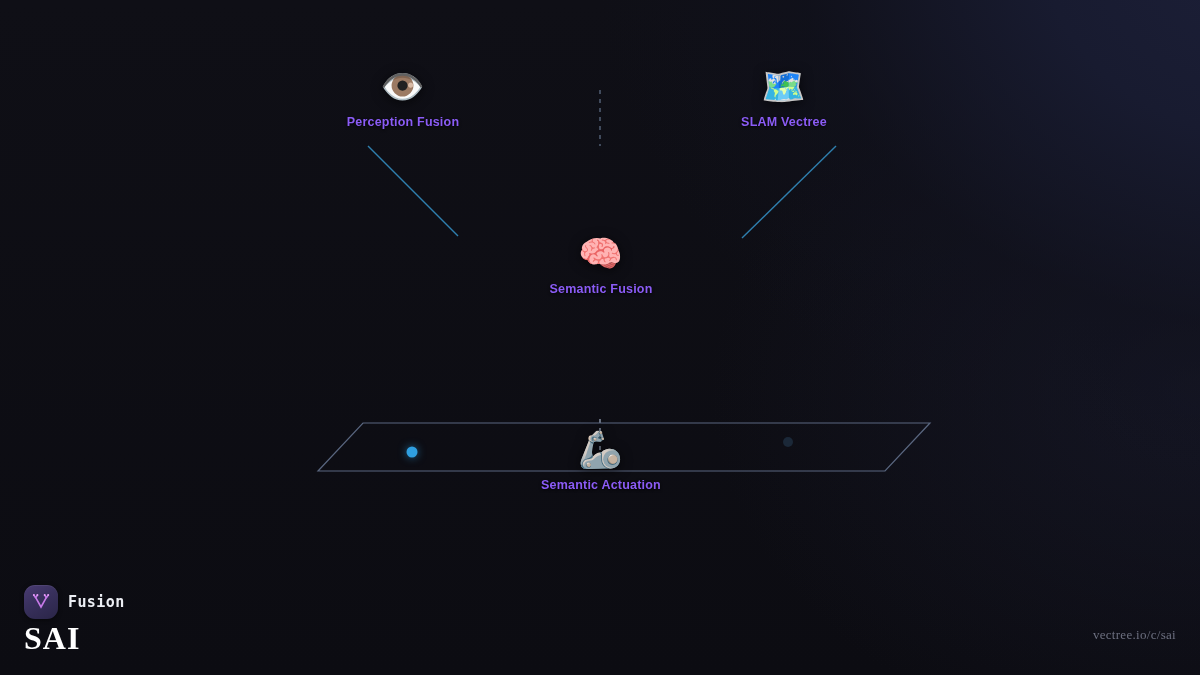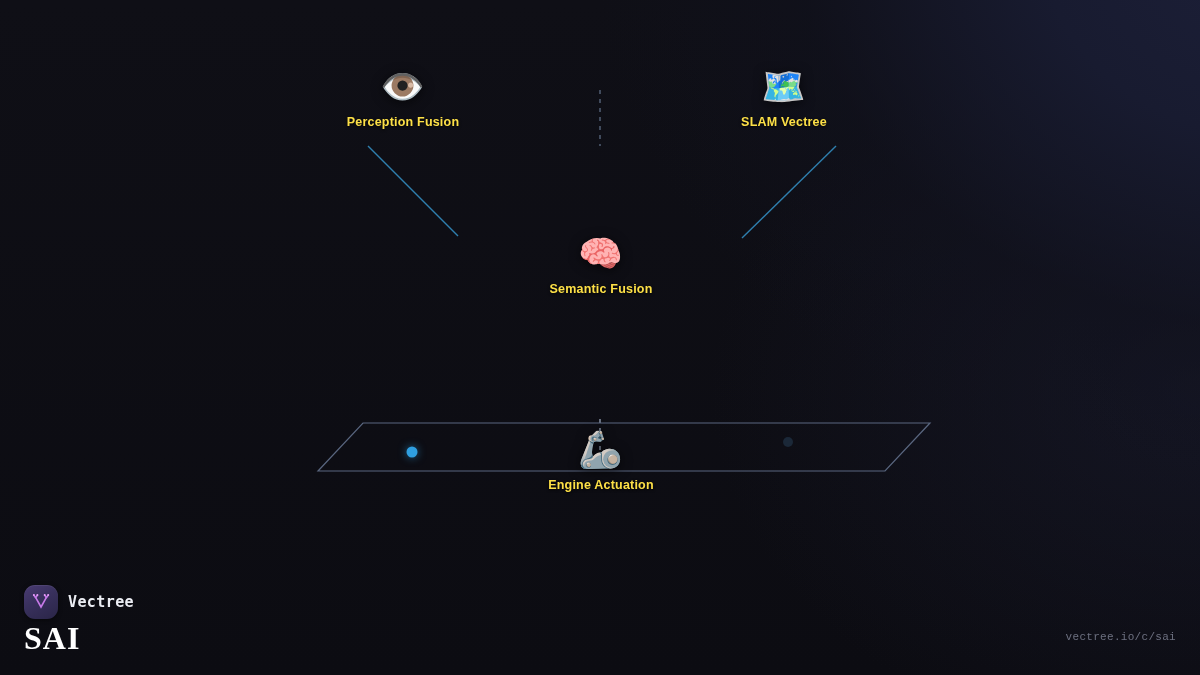--- a/index.html
+++ b/index.html
@@ -21,21 +21,21 @@
   #canvas { position:absolute; inset:0; }
   svg.edges { position:absolute; left:0; top:0; width:1200px; height:675px; pointer-events:none; }
 
   .node { position:absolute; text-align:center; transform:translate(-50%,-50%); }
   .node .glyph {
     font-size:36px; line-height:40px; display:block;
     filter:drop-shadow(0 2px 6px rgba(0,0,0,.6));
   }
   .node .label {
     display:block; margin-top:8px;
-    font-size:12.5px; font-weight:bold; color:#fde047;
+    font-size:12.5px; font-weight:bold; color:#8b5cf6;
     letter-spacing:.2px; white-space:nowrap;
     text-shadow:0 1px 3px rgba(0,0,0,.85);
   }
 
   .dot { position:absolute; border-radius:50%; transform:translate(-50%,-50%); }
 
   
   #brand { position:absolute; left:24px; bottom:56px; display:flex; align-items:center; gap:10px; }
   #brand-logo {
     width:34px; height:34px; border-radius:11px;
@@ -48,22 +48,22 @@
     font-size:15px; font-weight:bold; color:#eceef4; letter-spacing:.4px;
   }
   #page-title {
     position:absolute; left:24px; bottom:20px;
     font-family:Liberation Serif, serif;
     font-size:32px; font-weight:bold; color:#ffffff; letter-spacing:1px;
     line-height:34px;
   }
   #footer-url {
     position:absolute; right:24px; bottom:32px;
-    font-family:Liberation Mono, monospace;
-    font-size:11px; color:#6d7080; letter-spacing:.3px;
+    font-family:Liberation Serif, serif;
+    font-size:13px; color:#6d7080; letter-spacing:.3px;
   }
 </style>
 </head>
 <body>
 
 <div id="bg-glow"></div>
 
 <div id="canvas">
 
   <svg class="edges" viewBox="0 0 1200 675" xmlns="http://www.w3.org/2000/svg">
@@ -89,21 +89,21 @@
     <span class="label">SLAM Vectree</span>
   </div>
 
   <div class="node" id="node-2" style="left: 601px; top: 265px;">
     <span class="glyph">🧠</span>
     <span class="label">Semantic Fusion</span>
   </div>
 
   <div class="node" id="node-3" style="left: 601px; top: 461px;">
     <span class="glyph">🦾</span>
-    <span class="label">Engine Actuation</span>
+    <span class="label">Semantic Actuation</span>
   </div>
 
 </div>
 
 <div id="brand">
   <div id="brand-logo">
     <svg width="22" height="22" viewBox="0 0 22 22" xmlns="http://www.w3.org/2000/svg" aria-hidden="true">
       <g stroke="#c77ae8" stroke-width="1.6" stroke-linecap="round" fill="none">
         <path d="M5.6 6.4 L11 16 L16.4 6.4"></path>
         <path d="M5.6 6.4 L3.9 4.2"></path>
@@ -112,17 +112,17 @@
         <path d="M16.4 6.4 L18.2 4.2"></path>
       </g>
       <g fill="#e39bf5">
         <circle cx="3.9" cy="4.0" r="1.0"></circle>
         <circle cx="7.4" cy="4.0" r="1.0"></circle>
         <circle cx="14.7" cy="4.0" r="1.0"></circle>
         <circle cx="18.2" cy="4.0" r="1.0"></circle>
       </g>
     </svg>
   </div>
-  <span id="brand-name">Vectree</span>
+  <span id="brand-name">Fusion</span>
 </div>
 
 <div id="page-title">SAI</div>
 <div id="footer-url">vectree.io/c/sai</div>
 
 </body></html>

